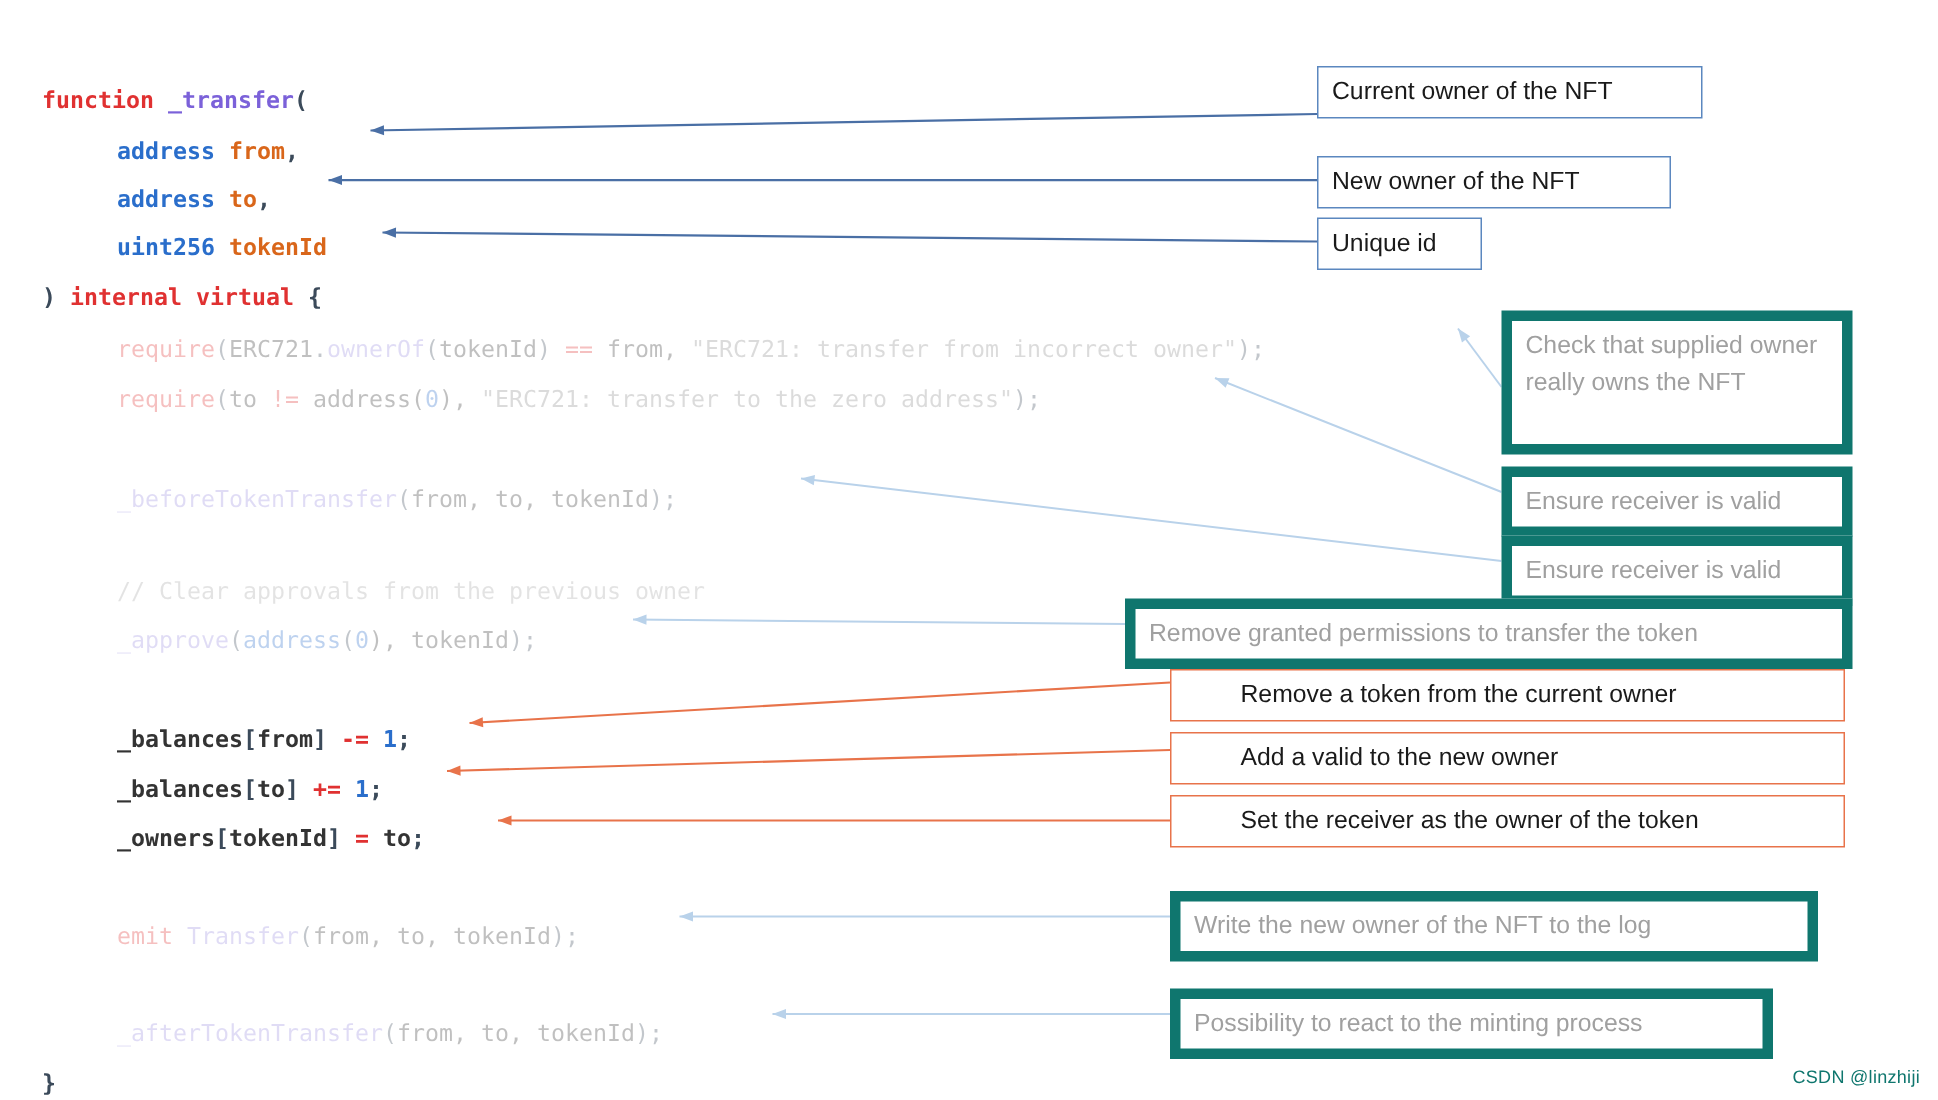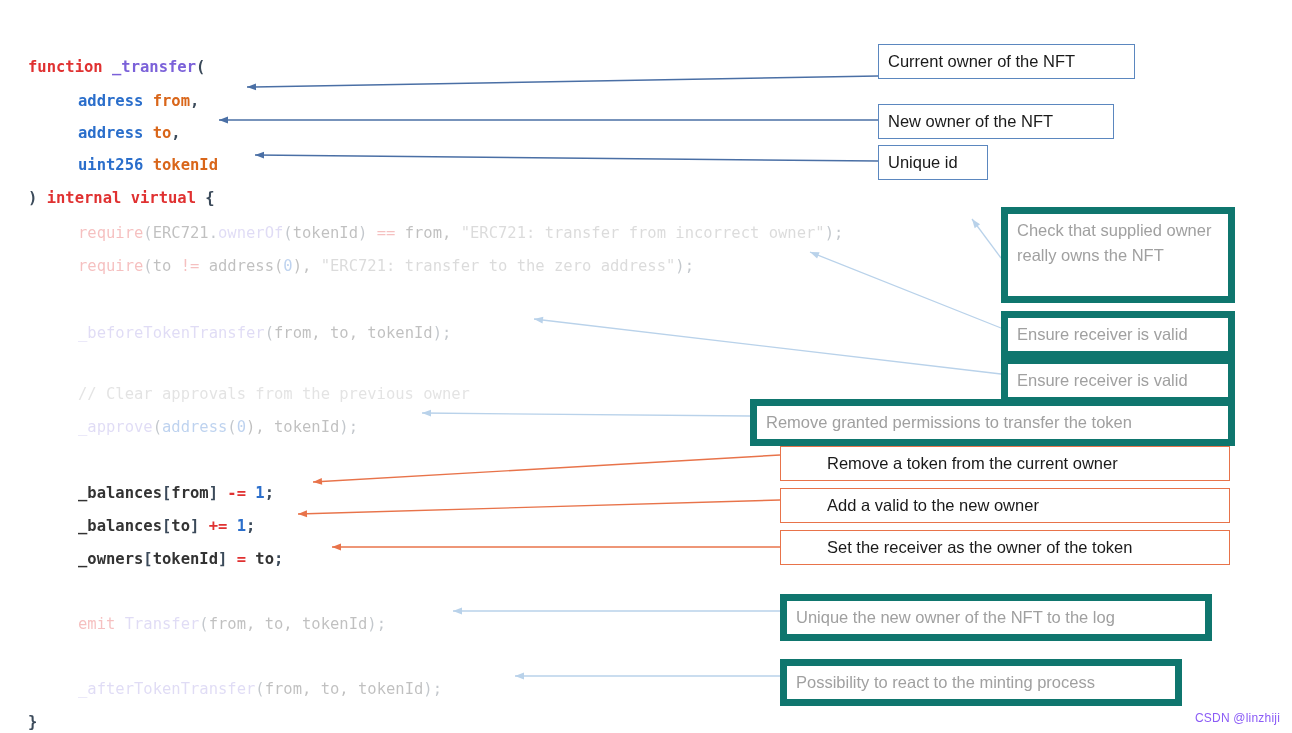--- a/index.html
+++ b/index.html
@@ -85,21 +85,21 @@
     height: 733px;
     pointer-events: none;
   }
 
   
   #watermark {
     position: absolute;
     right: 12px;
     bottom: 8px;
     font-size: 12px;
-    color: #8b5cf6;
+    color: #0f766e;
     font-family: "Liberation Sans", sans-serif;
     letter-spacing: 0.2px;
   }
 </style>
 </head>
 <body>
 
 <div id="canvas">
 
   <svg id="connectors" viewBox="0 0 1292 733" xmlns="http://www.w3.org/2000/svg">
@@ -159,18 +159,18 @@
       <div class="anno anno-blue" style="left: 878px; top: 44px; width: 257px; min-height: 35px;">Current owner of the NFT</div>
       <div class="anno anno-blue" style="left: 878px; top: 104px; width: 236px; min-height: 33px;">New owner of the NFT</div>
       <div class="anno anno-blue" style="left: 878px; top: 145px; width: 110px; min-height: 33px;">Unique id</div>
       <div class="anno anno-faint" style="left: 1001px; top: 207px; width: 234px; min-height: 96px;">Check that supplied owner really owns the NFT</div>
       <div class="anno anno-faint" style="left: 1001px; top: 311px; width: 234px; min-height: 34px;">Ensure receiver is valid</div>
       <div class="anno anno-faint" style="left: 1001px; top: 357px; width: 234px; min-height: 34px;">Ensure receiver is valid</div>
       <div class="anno anno-faint" style="left: 750px; top: 399px; width: 485px; min-height: 34px;">Remove granted permissions to transfer the token</div>
       <div class="anno anno-orange" style="left: 780px; top: 446px; width: 450px; min-height: 34px;">Remove a token from the current owner</div>
       <div class="anno anno-orange" style="left: 780px; top: 488px; width: 450px; min-height: 34px;">Add a valid to the new owner</div>
       <div class="anno anno-orange" style="left: 780px; top: 530px; width: 450px; min-height: 34px;">Set the receiver as the owner of the token</div>
-      <div class="anno anno-faint" style="left: 780px; top: 594px; width: 432px; min-height: 34px;">Unique the new owner of the NFT to the log</div>
+      <div class="anno anno-faint" style="left: 780px; top: 594px; width: 432px; min-height: 34px;">Write the new owner of the NFT to the log</div>
       <div class="anno anno-faint" style="left: 780px; top: 659px; width: 402px; min-height: 34px;">Possibility to react to the minting process</div>
     </div>
 
   <div id="watermark">CSDN @linzhiji</div>
 </div>
 
 </body></html>

